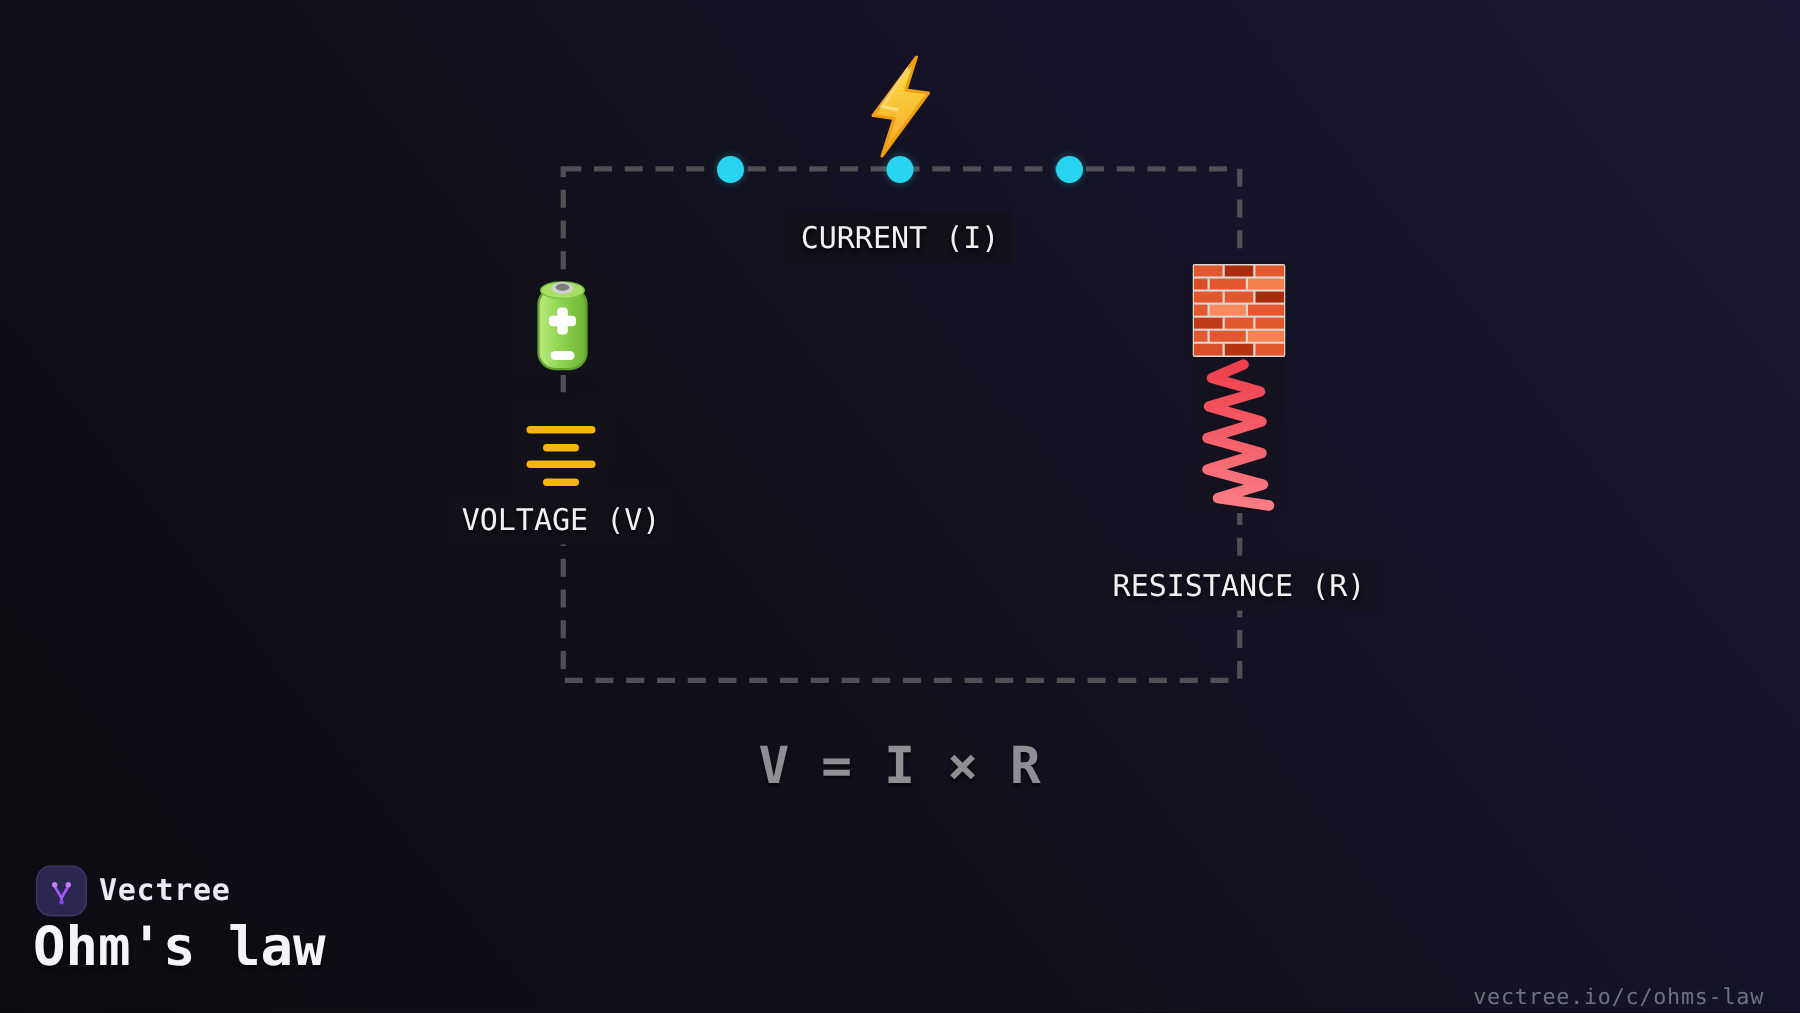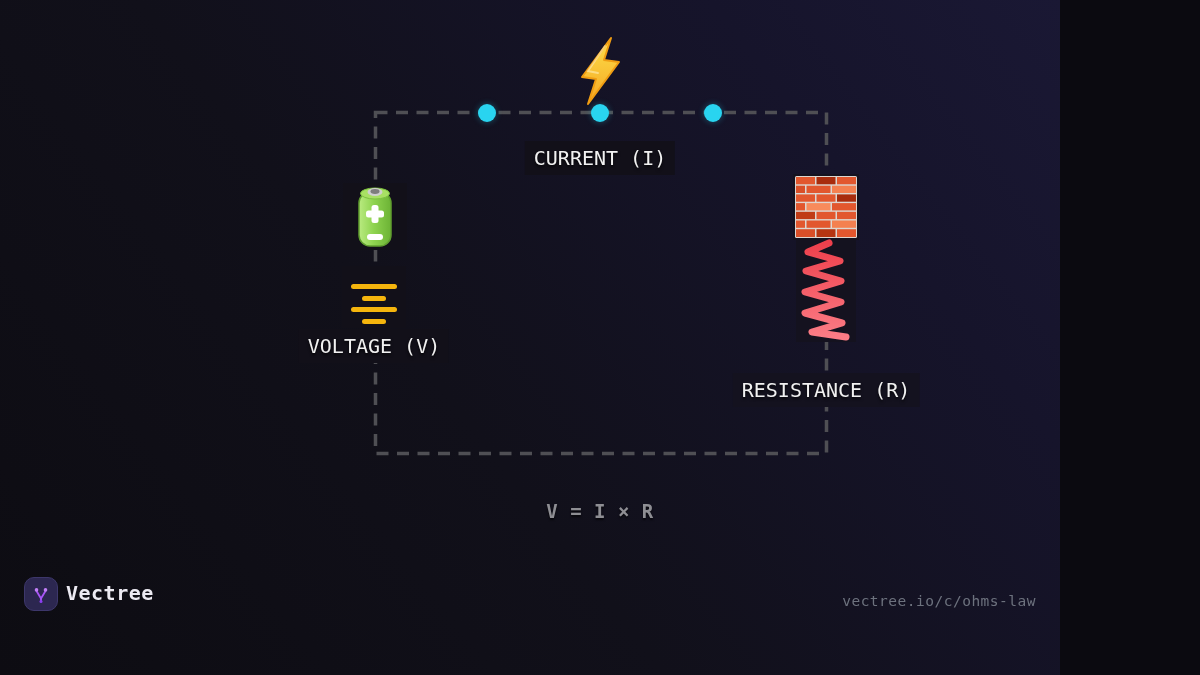--- a/index.html
+++ b/index.html
@@ -1,55 +1,55 @@
 <!DOCTYPE html>
 <html><head>
 <meta charset="utf-8">
 <style>
   html,body{margin:0;padding:0;background:#0b0a10;}
   .canvas{
-    position:relative;width:1060px;height:675px;overflow:hidden;
+    position:relative;width:1200px;height:675px;overflow:hidden;
     background:linear-gradient(52deg,#0d0c12 0%,#11101a 42%,#16142b 78%,#1a1834 100%);
     font-family:"DejaVu Sans Mono","Liberation Mono",monospace;
   }
   .circuit-border{position:absolute;left:370px;top:106px;}
   .dot{
     position:absolute;width:18px;height:18px;border-radius:50%;
     background:#29d4f0;box-shadow:0 0 6px rgba(41,212,240,.35);
   }
   .icon-box{position:absolute;display:flex;align-items:center;justify-content:center;}
   .bg-left{background:#121019;}
   .bg-right{background:#14121f;}
   .circuit-label{
     position:absolute;transform:translate(-50%,-50%);
     font-size:20px;color:#f1f1f1;white-space:nowrap;
     padding:5px 9px;text-shadow:0 2px 3px rgba(0,0,0,.75);
   }
   .formula{
     position:absolute;left:600px;top:511px;transform:translate(-50%,-50%);
-    font-size:19px;font-weight:bold;letter-spacing:.5px;color:#8e8e93;
+    font-size:34px;font-weight:bold;letter-spacing:.5px;color:#8e8e93;
     text-shadow:0 2px 2px rgba(0,0,0,.6);white-space:nowrap;
   }
   .vbar{position:absolute;height:5px;border-radius:2.5px;background:#f5b50d;}
   .logo-badge{
     position:absolute;left:24px;top:577px;width:34px;height:34px;
     border-radius:10px;background:#2c2750;border:1px solid #3d376b;
     display:flex;align-items:center;justify-content:center;box-sizing:border-box;
   }
   .brand-name{
     position:absolute;left:66px;top:593px;transform:translateY(-50%);
     font-size:20px;font-weight:bold;color:#eceaf2;letter-spacing:.5px;
   }
   .card-title{
     position:absolute;left:22px;top:632px;transform:translateY(-50%);
     font-size:36px;font-weight:bold;color:#f5f5f7;white-space:nowrap;
     text-shadow:0 2px 3px rgba(0,0,0,.6);
   }
   .card-url{
-    position:absolute;right:24px;top:601px;transform:translateY(-50%);
+    position:absolute;right:24px;top:665px;transform:translateY(-50%);
     font-size:14.5px;color:#6d727e;letter-spacing:.5px;
   }
 </style>
 </head>
 <body>
 
 <div class="canvas">
 
   <svg class="circuit-border" width="462" height="352">
     <rect x="5.5" y="6.5" width="451" height="341" fill="none" stroke="#4f4f54" stroke-width="3.5" stroke-dasharray="12 8.5"></rect>
@@ -155,15 +155,16 @@
         <path d="M16 22 L10 12"></path>
         <path d="M16 22 L22 12"></path>
         <path d="M16 22 L16 25"></path>
       </g>
       <circle cx="10" cy="10.5" r="2.4" fill="#c27ff7"></circle>
       <circle cx="22" cy="10.5" r="2.4" fill="#c27ff7"></circle>
       <circle cx="16" cy="26" r="2" fill="#8b3df2"></circle>
     </svg>
   </div>
   <div class="brand-name">Vectree</div>
+  <div class="card-title">Ohm's law</div>
   <div class="card-url">vectree.io/c/ohms-law</div>
 
 </div>
 
 </body></html>

